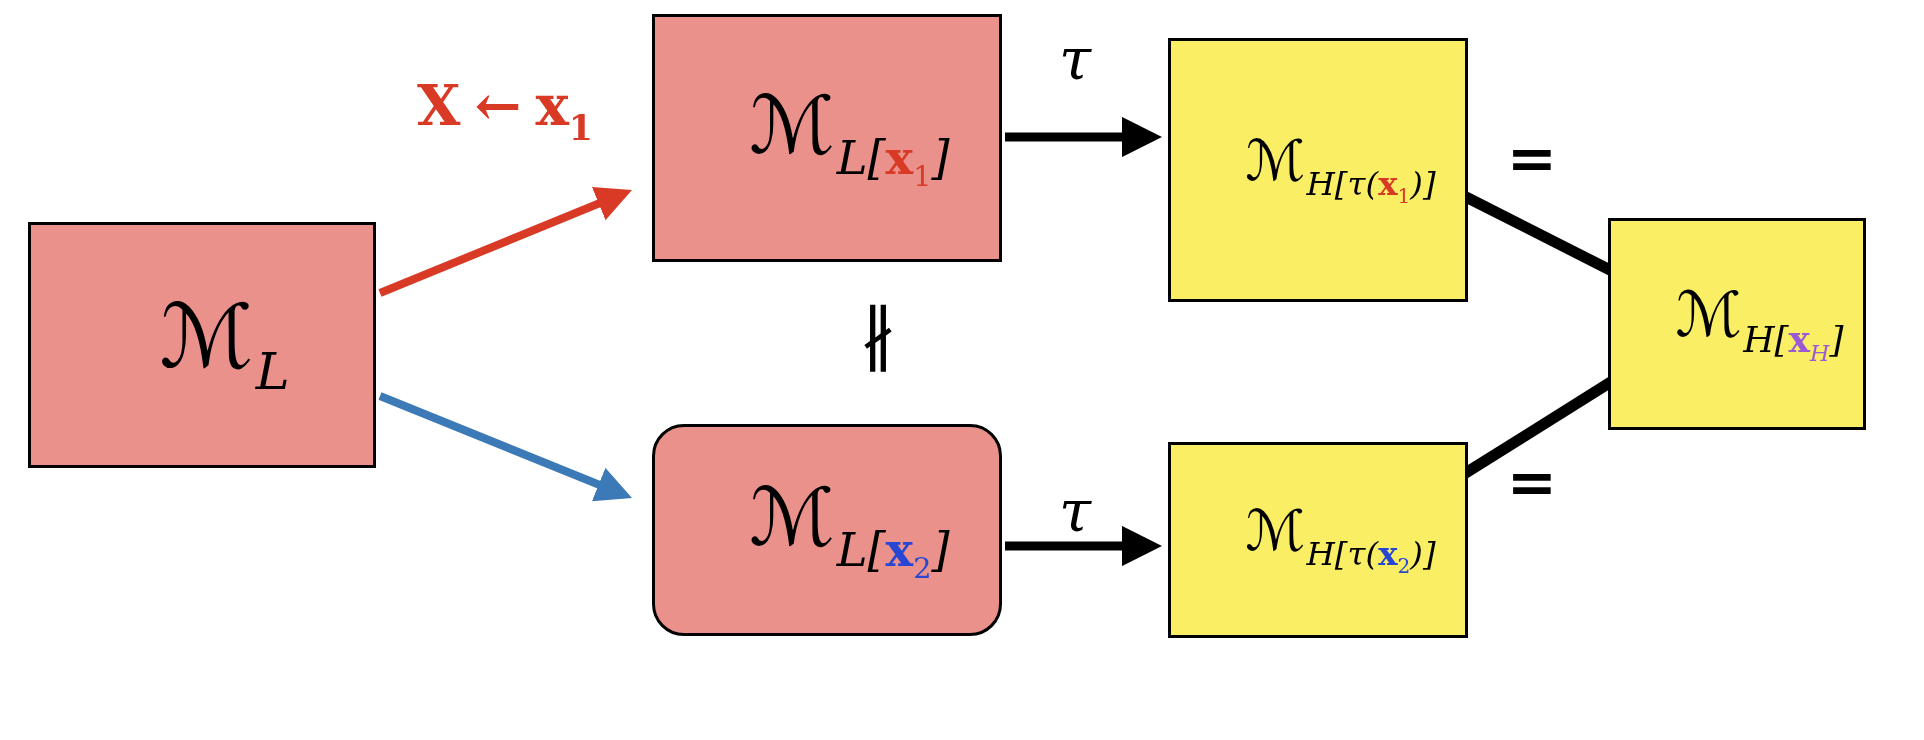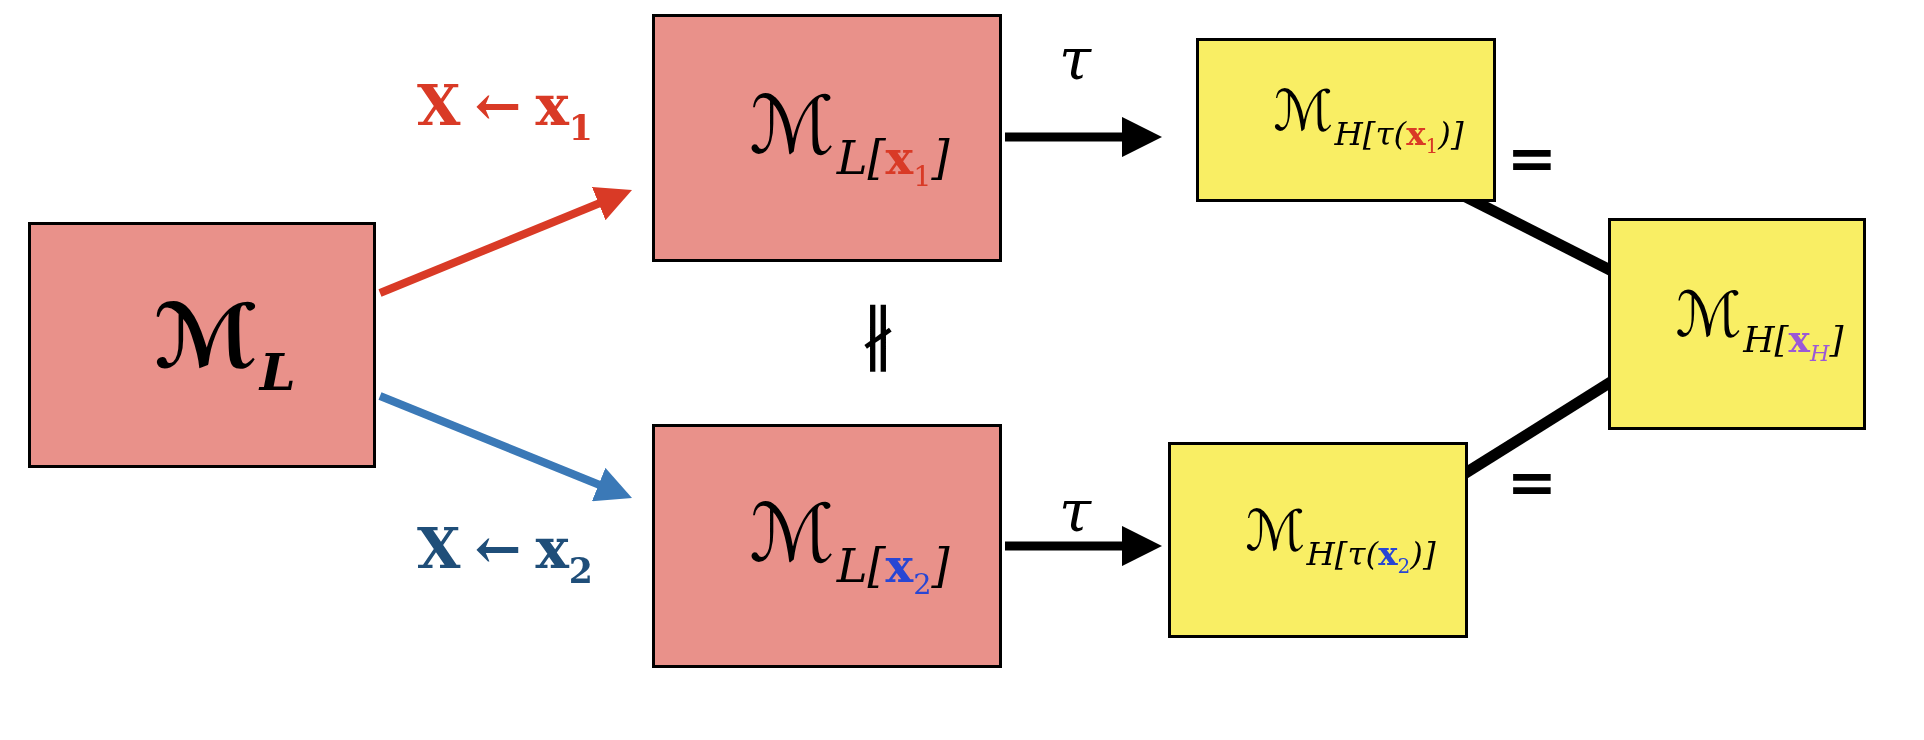--- a/index.html
+++ b/index.html
@@ -83,39 +83,39 @@
     </defs>
 
     <line class="st-red" x1="380" y1="293" x2="622" y2="194" stroke-width="8" marker-end="url(#head-red)"></line>
     <line class="st-steel" x1="380" y1="396" x2="622" y2="494" stroke-width="8" marker-end="url(#head-steel)"></line>
     <line class="st-black" x1="1005" y1="137" x2="1150" y2="137" stroke-width="9" marker-end="url(#head-black)"></line>
     <line class="st-black" x1="1005" y1="546" x2="1150" y2="546" stroke-width="9" marker-end="url(#head-black)"></line>
     <line class="st-black" x1="1464" y1="196" x2="1614" y2="272" stroke-width="11"></line>
     <line class="st-black" x1="1464" y1="474" x2="1614" y2="380" stroke-width="11"></line>
   </svg>
 
-  <div class="node pink n-root" style="left:28px; top:222px; width:348px; height:246px;font-weight:bold;">
+  <div class="node pink n-root" style="left:28px; top:222px; width:348px; height:246px;">
     <span>
       <span class="m">ℳ</span><span class="sub">L</span>
     </span>
   </div>
 
   <div class="node pink n-mid" style="left:652px; top:14px; width:350px; height:248px;">
     <span>
       <span class="m">ℳ</span><span class="sub"><span class="it">L[</span><span class="bx c-red">x</span><span class="ss up c-red">1</span><span class="it">]</span></span>
     </span>
   </div>
 
-  <div class="node pink n-mid" style="left:652px; top:424px; width:350px; height:244px;">
+  <div class="node pink n-mid" style="left:652px; top:424px; width:350px; height:212px;border-radius:32px;">
     <span>
       <span class="m">ℳ</span><span class="sub"><span class="it">L[</span><span class="bx c-blue">x</span><span class="ss up c-blue">2</span><span class="it">]</span></span>
     </span>
   </div>
 
-  <div class="node yellow n-small" style="left:1196px; top:38px; width:300px; height:164px;">
+  <div class="node yellow n-small" style="left:1168px; top:38px; width:300px; height:264px;">
     <span>
       <span class="m">ℳ</span><span class="sub"><span class="it">H[τ(</span><span class="bx c-red">x</span><span class="ss up c-red">1</span><span class="it">)]</span></span>
     </span>
   </div>
 
   <div class="node yellow n-small" style="left:1168px; top:442px; width:300px; height:196px;">
     <span>
       <span class="m">ℳ</span><span class="sub"><span class="it">H[τ(</span><span class="bx c-blue">x</span><span class="ss up c-blue">2</span><span class="it">)]</span></span>
     </span>
   </div>
@@ -123,23 +123,20 @@
   <div class="node yellow n-right" style="left:1608px; top:218px; width:258px; height:212px;">
     <span>
       <span class="m">ℳ</span><span class="sub"><span class="it">H[</span><span class="bx c-purple">x</span><span class="ss it c-purple">H</span><span class="it">]</span></span>
     </span>
   </div>
 
   <div class="lbl intervene c-red" style="left:320px; top:77px; width:370px;">
     <span>X</span><span class="arrow-glyph">←</span><span>x</span><span class="ss">1</span>
   </div>
 
-  <div class="lbl intervene c-navy" style="left:320px; top:520px; width:370px;">
-    <span>X</span><span class="arrow-glyph">←</span><span>x</span><span class="ss">2</span>
-  </div>
 
   <div class="lbl tau" style="left:1030px; top:30px; width:90px;">τ</div>
   <div class="lbl tau" style="left:1030px; top:482px; width:90px;">τ</div>
 
   <div class="lbl eq" style="left:1492px; top:128px; width:80px;">=</div>
   <div class="lbl eq" style="left:1492px; top:452px; width:80px;">=</div>
 
   <div class="lbl npar" style="left:828px; top:300px; width:100px;">∦</div>
 
 </div>

